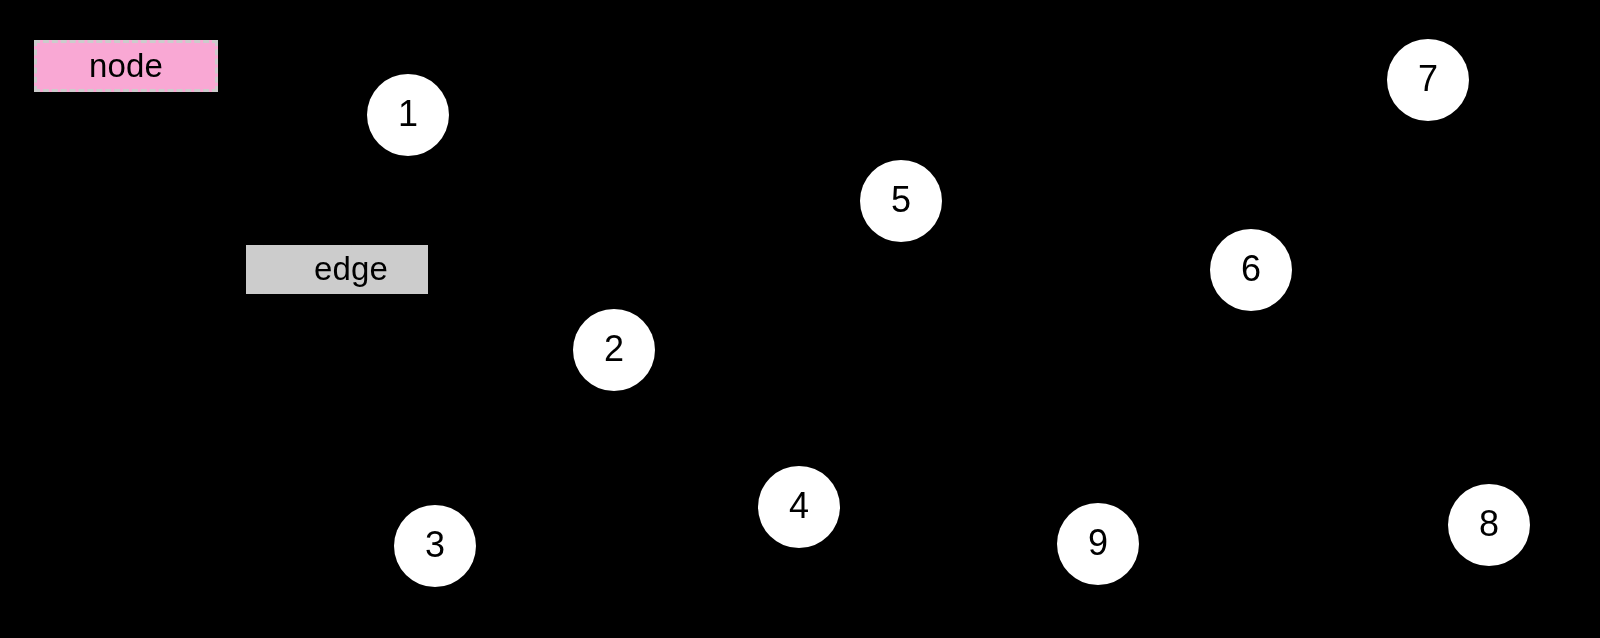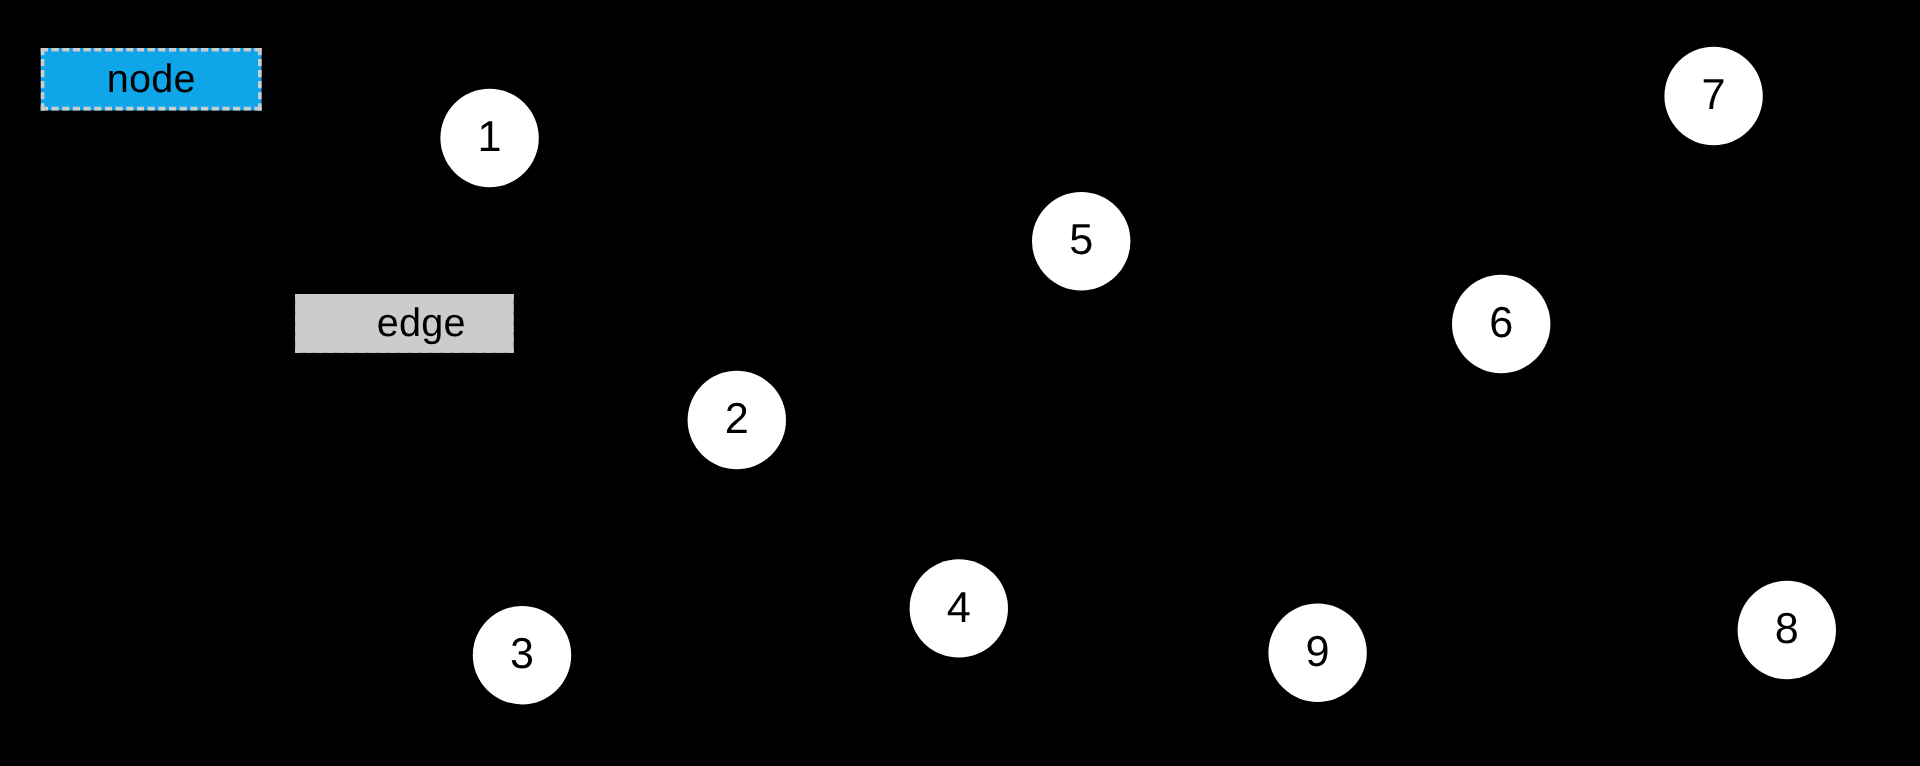--- a/index.html
+++ b/index.html
@@ -52,21 +52,21 @@
     display: block;
     transform: translateY(-1px);
   }
 </style>
 </head>
 <body>
 
 <div id="canvas" style="width: 1600px; height: 638px; background: rgb(0, 0, 0);">
 
   <div id="legend-layer">
-      <div class="legend-box" style="left: 34px; top: 40px; width: 184px; height: 52px; background: #0ea5e9; border-color: rgb(204, 204, 204); border-style: dashed; color: rgb(0, 0, 0);">
+      <div class="legend-box" style="left: 34px; top: 40px; width: 184px; height: 52px; background: #f9a8d4; border-color: rgb(204, 204, 204); border-style: dashed; color: rgb(0, 0, 0);">
         <span class="legend-label">node</span>
       </div>
       <div class="legend-box" style="left: 246px; top: 245px; width: 182px; height: 49px; background: rgb(204, 204, 204); border-color: rgb(204, 204, 204); border-style: dashed; color: rgb(0, 0, 0); padding-left: 28px;">
         <span class="legend-label">edge</span>
       </div>
     </div>
 
   <div id="nodes-layer">
       <div class="node" style="left: 367px; top: 74px; width: 82px; height: 82px; background: rgb(255, 255, 255); color: rgb(0, 0, 0); font-size: 36px;">
         <span class="node-label">1</span>

